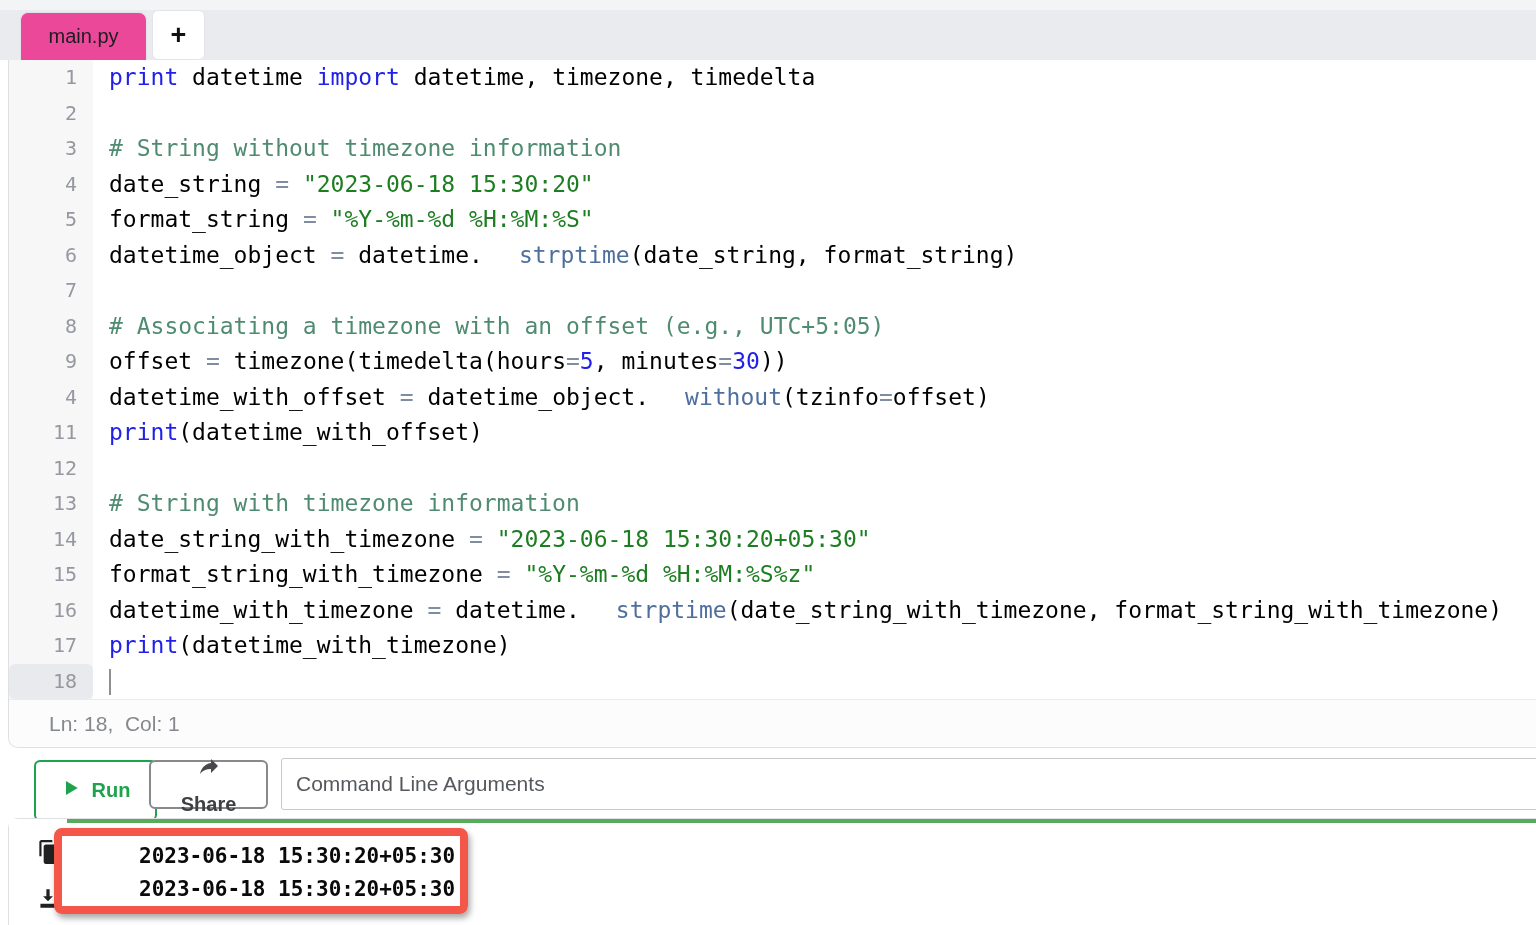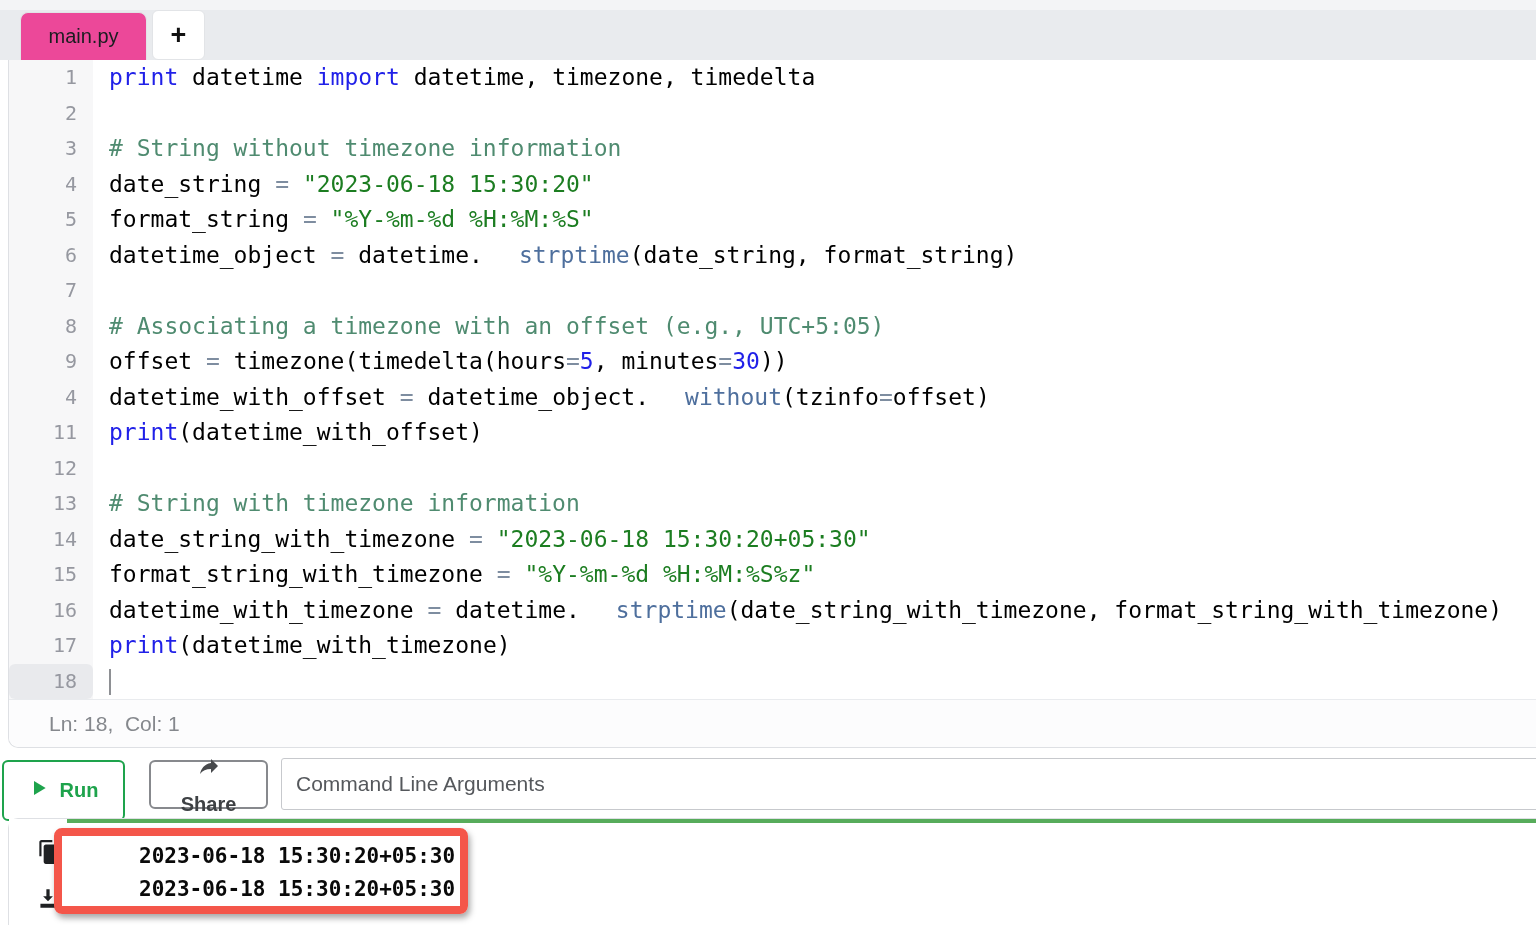--- a/index.html
+++ b/index.html
@@ -36,21 +36,21 @@
   .tok-o { color:var(--code_operator); }
   .tok-n { color:var(--code_number); }
   .tok-v { color:var(--code_plain); }
   .cursor { display:inline-block; height:26px; border-left:2px solid #8e9094; vertical-align:middle; }
   .status-bar { position:absolute; left:0; bottom:0; width:100%; height:48px; background:#fcfcfd;
                 border-top:1px solid #e9ebee; border-radius:0 0 0 10px;
                 display:flex; align-items:center; padding-left:40px;
                 font-size:21px; color:var(--status_text_gray); white-space:pre; }
 
   
-  .run-btn { position:absolute; left:2px; top:760px; width:123px; height:61px; background:#fff;
+  .run-btn { position:absolute; left:34px; top:760px; width:123px; height:61px; background:#fff;
              border:2px solid var(--run_green); border-radius:6px; cursor:pointer;
              display:flex; align-items:center; justify-content:center; gap:11px; }
   .run-btn span { font-size:20px; font-weight:bold; color:var(--run_green); }
   .share-btn { position:absolute; left:149px; top:760px; width:119px; height:49px; background:#fff;
                border:2px solid #87898d; border-radius:6px; cursor:pointer;
                display:flex; align-items:center; justify-content:center; gap:10px;flex-direction:column; }
   .share-btn span { font-size:20px; font-weight:bold; color:#3e4144; }
   .args-input { position:absolute; left:281px; top:758px; width:1262px; height:52px;
                 border:1.5px solid #c7c9cd; border-radius:3px; padding-left:14px;
                 font-size:21px; color:#2a2c2f; background:#fff; outline:none;

